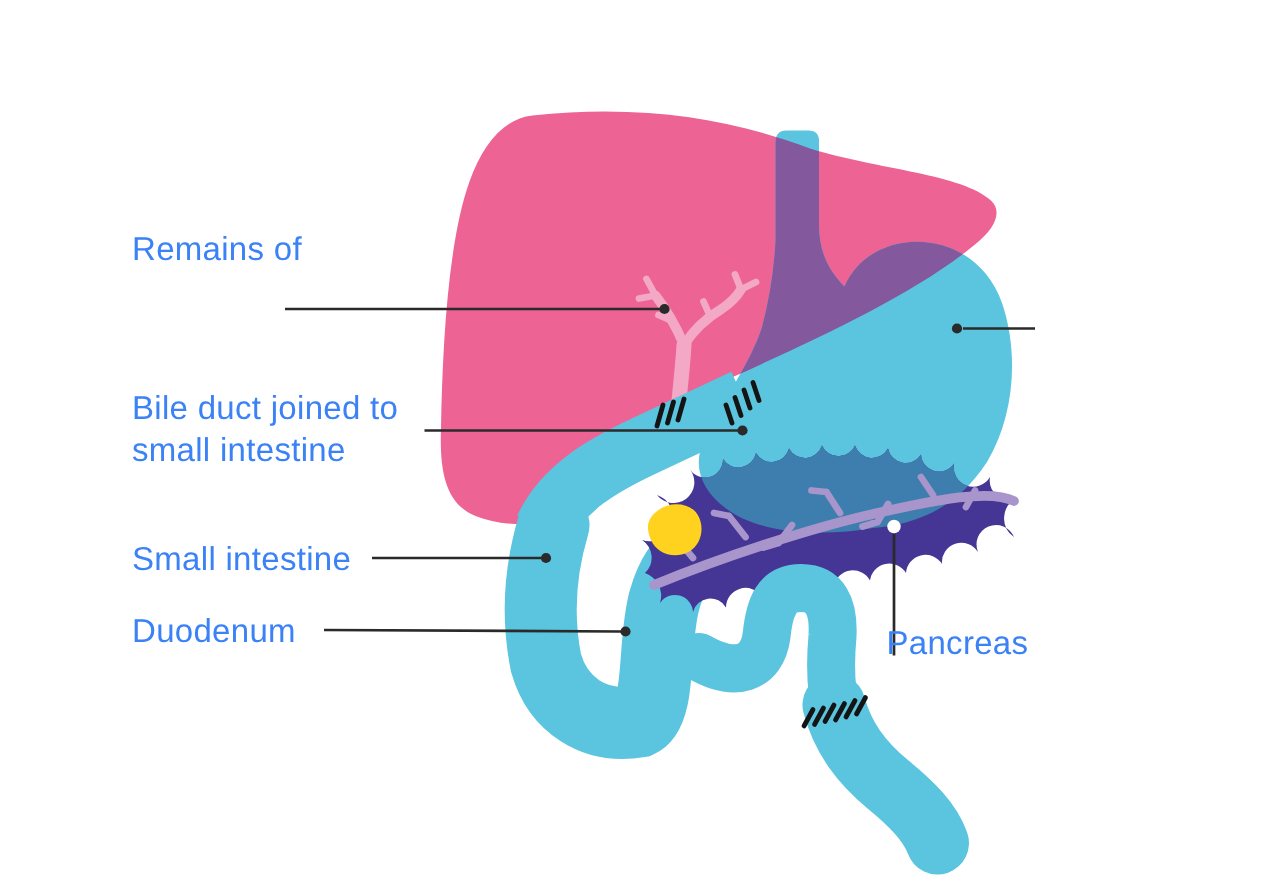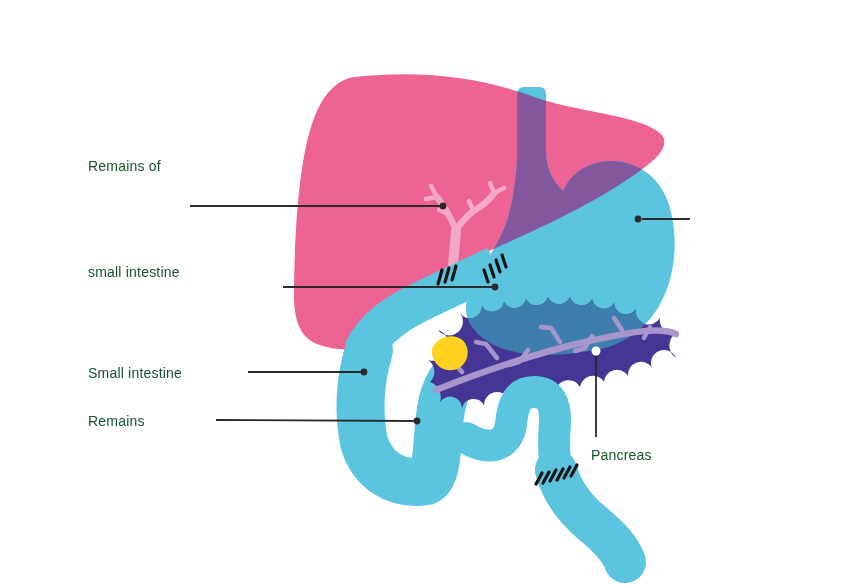--- a/index.html
+++ b/index.html
@@ -2,21 +2,21 @@
 <html><head>
 <meta charset="utf-8">
 <style>
   html,body{margin:0;padding:0;background:#fff;}
   .stage{
     position:relative;width:845px;height:585px;background:#fff;overflow:hidden;
     font-family:"Liberation Sans","DejaVu Sans",sans-serif;
   }
   .stage svg{position:absolute;left:0;top:0;}
   .label{
-    position:absolute;font-size:14px;line-height:28px;color:#14532d;
+    position:absolute;font-size:22px;line-height:28px;color:#3b82f6;
     letter-spacing:0.2px;white-space:nowrap;
   }
   .label span{display:block;}
 </style>
 </head>
 <body>
 
 <div class="stage">
 
   <svg width="845" height="585" viewBox="0 0 845 585">
@@ -115,29 +115,30 @@
       <circle cx="638" cy="219" r="3.4"></circle>
     </g>
     <circle cx="596" cy="351" r="4.5" fill="#FFFFFF"></circle>
   </svg>
 
   <div class="label" style="left:88px;top:152px">
     <span>Remains of</span>
   </div>
 
   <div class="label" style="left:88px;top:258px">
+    <span>Bile duct joined to</span>
     <span>small intestine</span>
   </div>
 
   <div class="label" style="left:88px;top:359px">
     <span>Small intestine</span>
   </div>
 
   <div class="label" style="left:88px;top:407px">
-    <span>Remains</span>
+    <span>Duodenum</span>
   </div>
 
 
-  <div class="label" style="left:591px;top:441px">
+  <div class="label" style="left:591px;top:415px">
     <span>Pancreas</span>
   </div>
 
 </div>
 
 </body></html>

